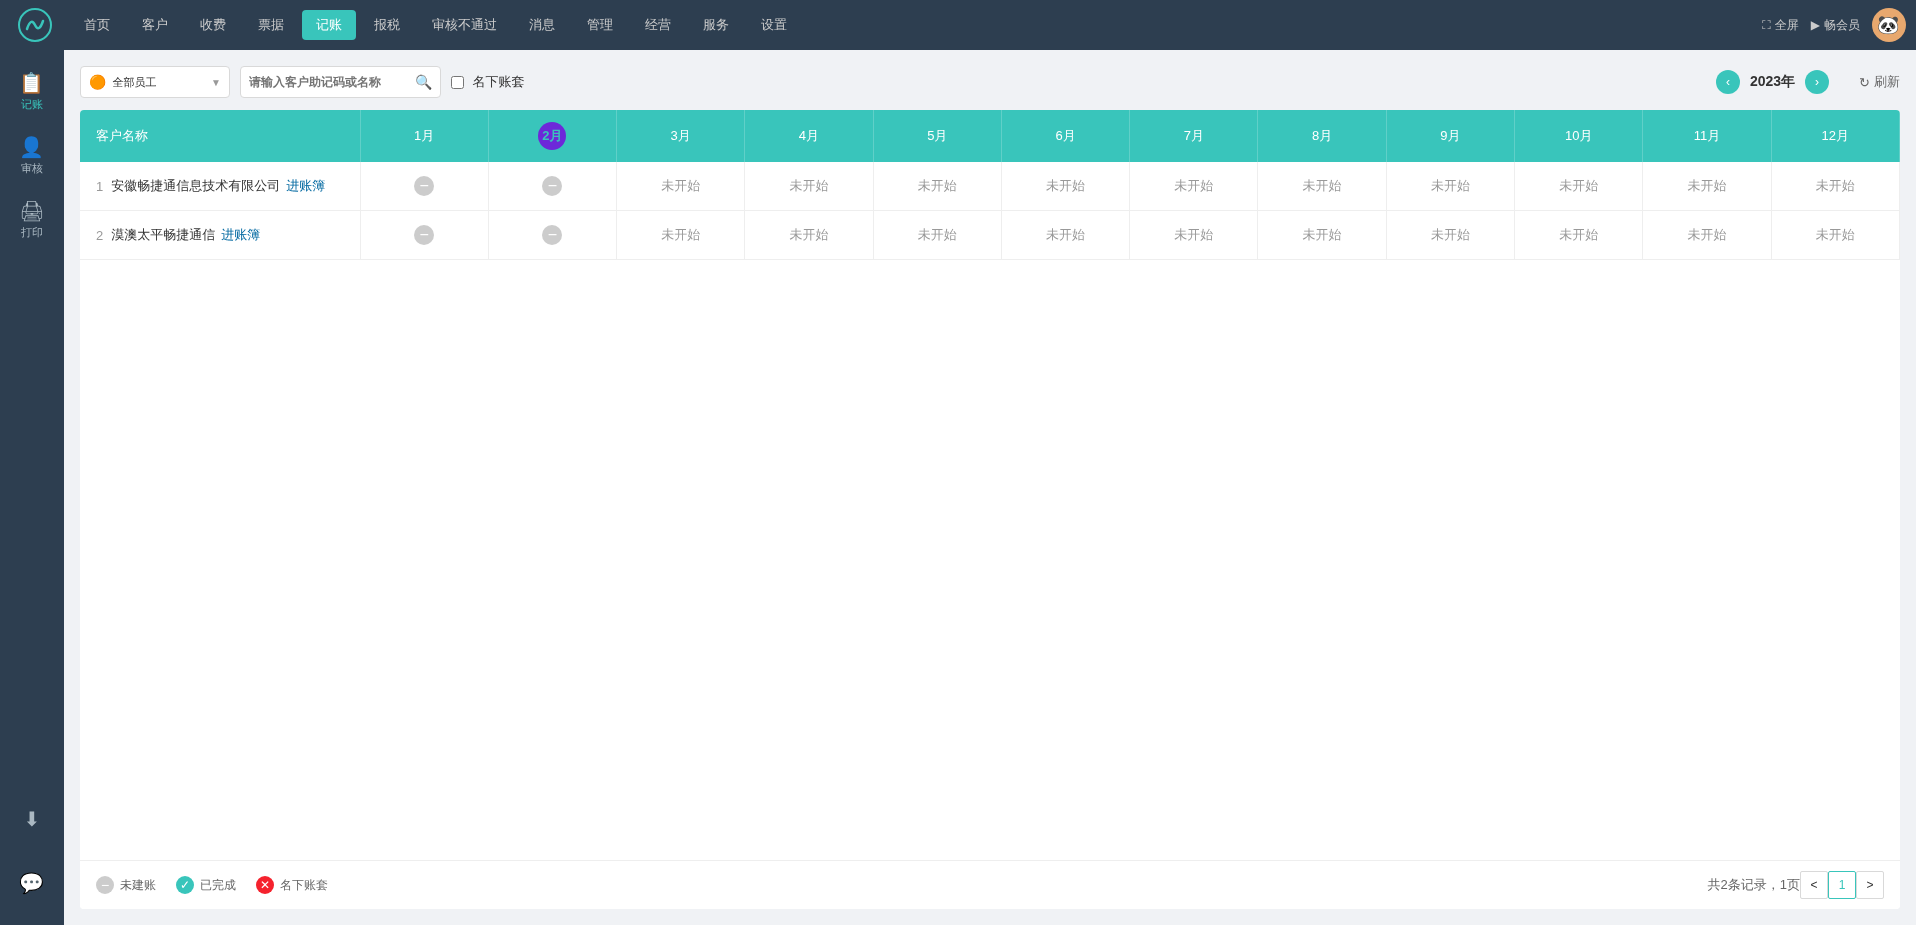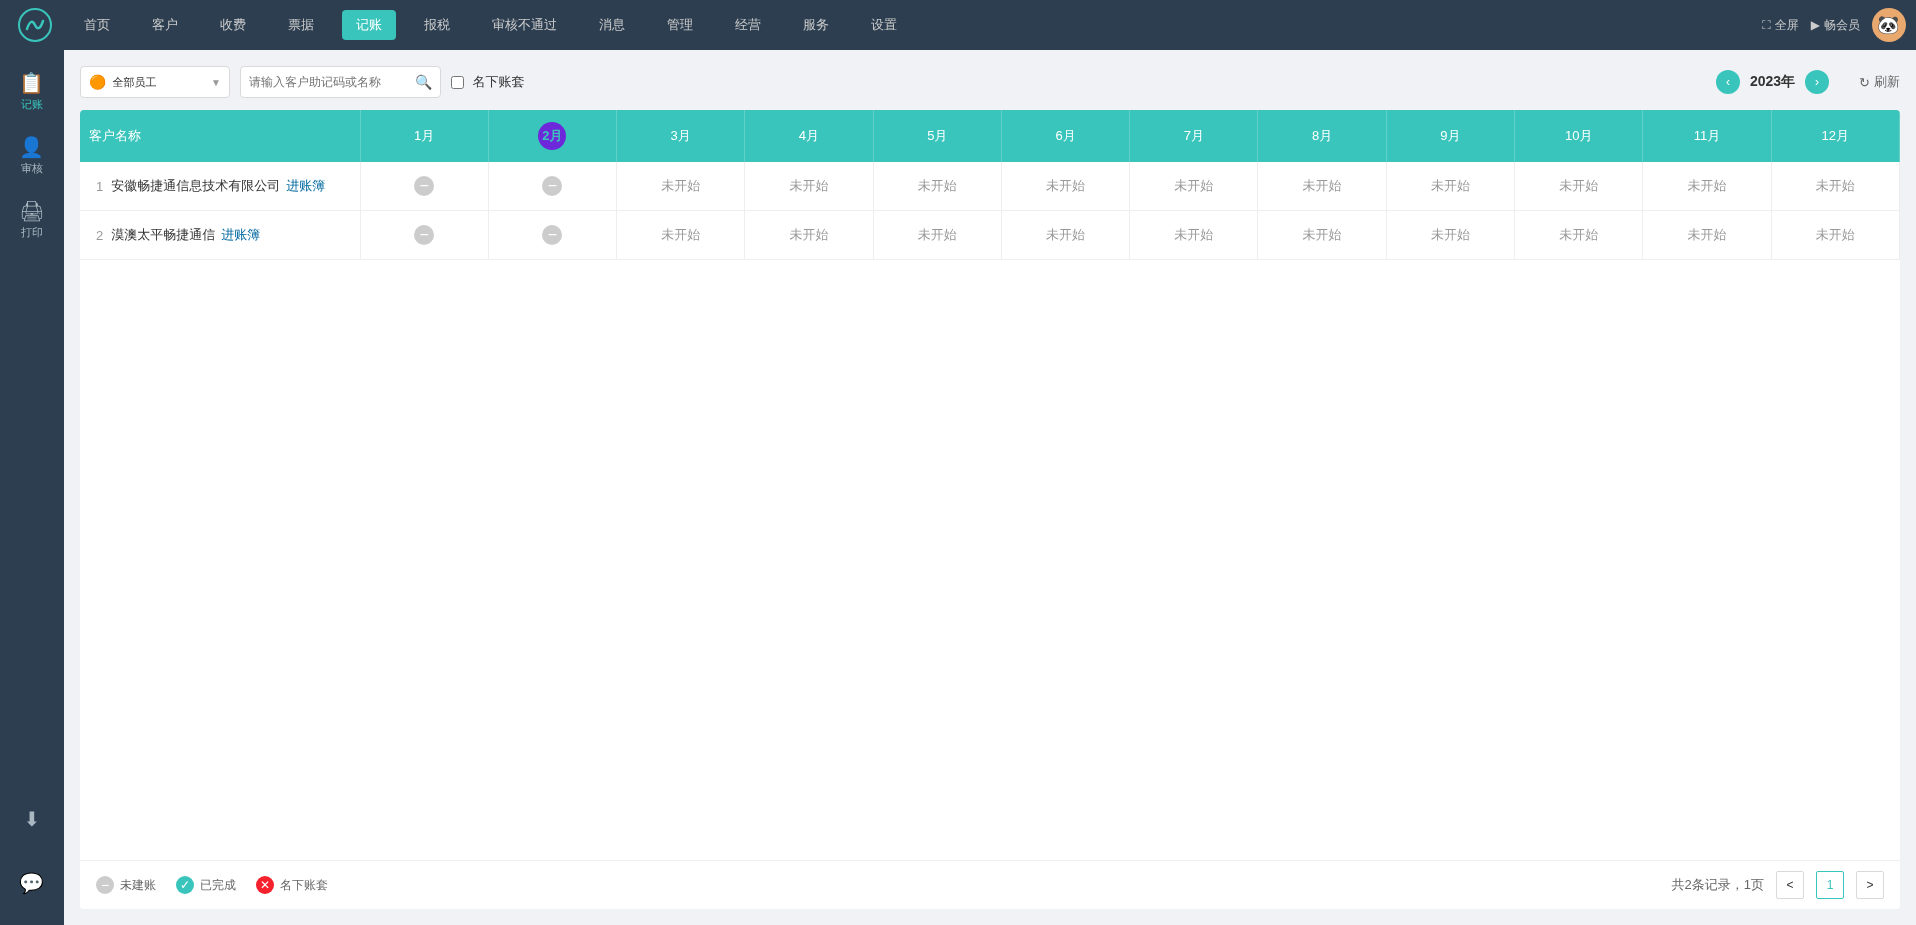--- a/index.html
+++ b/index.html
@@ -23,21 +23,21 @@
     }
     .logo-icon {
       width: 36px;
       height: 36px;
       background: transparent;
     }
     .top-nav .nav-items {
       display: flex;
       align-items: center;
       flex: 1;
-      gap: 14px;
+      gap: 4px;
     }
     .nav-item {
       color: #ccc;
       padding: 6px 14px;
       border-radius: 4px;
       cursor: pointer;
       font-size: 13px;
       white-space: nowrap;
     }
     .nav-item.active {
@@ -162,20 +162,21 @@
       padding: 0 8px;
       gap: 6px;
     }
     .search-input-wrap input {
       border: none;
       outline: none;
       font-size: 12px;
       color: #a21caf;
       width: 160px;
       background: transparent;
+      font-weight: bold;
     }
     .search-btn {
       cursor: pointer;
       color: #666;
       font-size: 14px;
       background: none;
       border: none;
     }
     .checkbox-label {
       display: flex;
@@ -320,21 +321,21 @@
       align-items: center;
       justify-content: center;
     }
     .legend-dot.gray { background: #ccc; }
     .legend-dot.teal { background: #39c5bb; }
     .legend-dot.red { background: #f5222d; }
 
     .pagination {
       display: flex;
       align-items: center;
-      gap: 12px;
+      gap: 0;
       margin-left: auto;
       font-size: 13px;
       color: #666;
     }
     .page-btn {
       width: 28px;
       height: 28px;
       border: 1px solid #d9d9d9;
       background: #fff;
       border-radius: 2px;
@@ -441,21 +442,21 @@
         <span>↻</span>
         <span>刷新</span>
       </div>
     </div>
 
     <div class="table-wrap">
       <div style="overflow-y:auto; flex:1;">
         <table class="data-table">
           <thead>
             <tr>
-              <th class="col-customer" style="text-align:left;padding-left:9px;">客户名称</th>
+              <th class="col-customer" style="text-align:left;padding-left:16px;">客户名称</th>
               <th class="col-month"><span>1月</span></th>
               <th class="col-month"><span class="th-month-active">2月</span></th>
               <th class="col-month">3月</th>
               <th class="col-month">4月</th>
               <th class="col-month">5月</th>
               <th class="col-month">6月</th>
               <th class="col-month">7月</th>
               <th class="col-month">8月</th>
               <th class="col-month">9月</th>
               <th class="col-month">10月</th>

